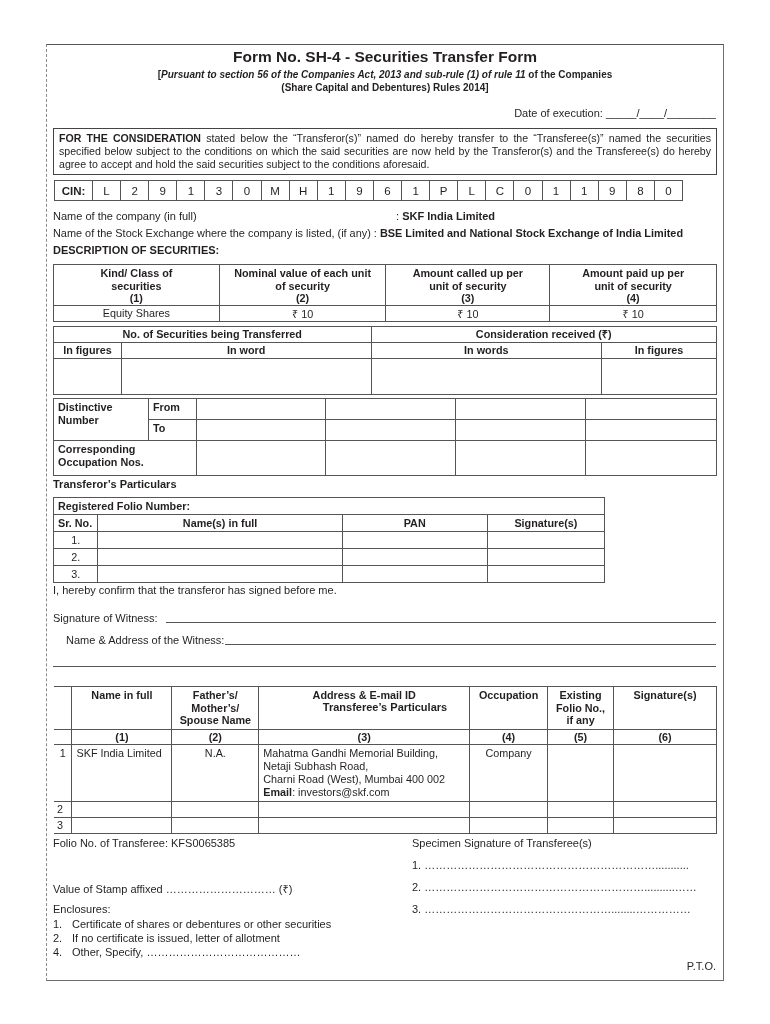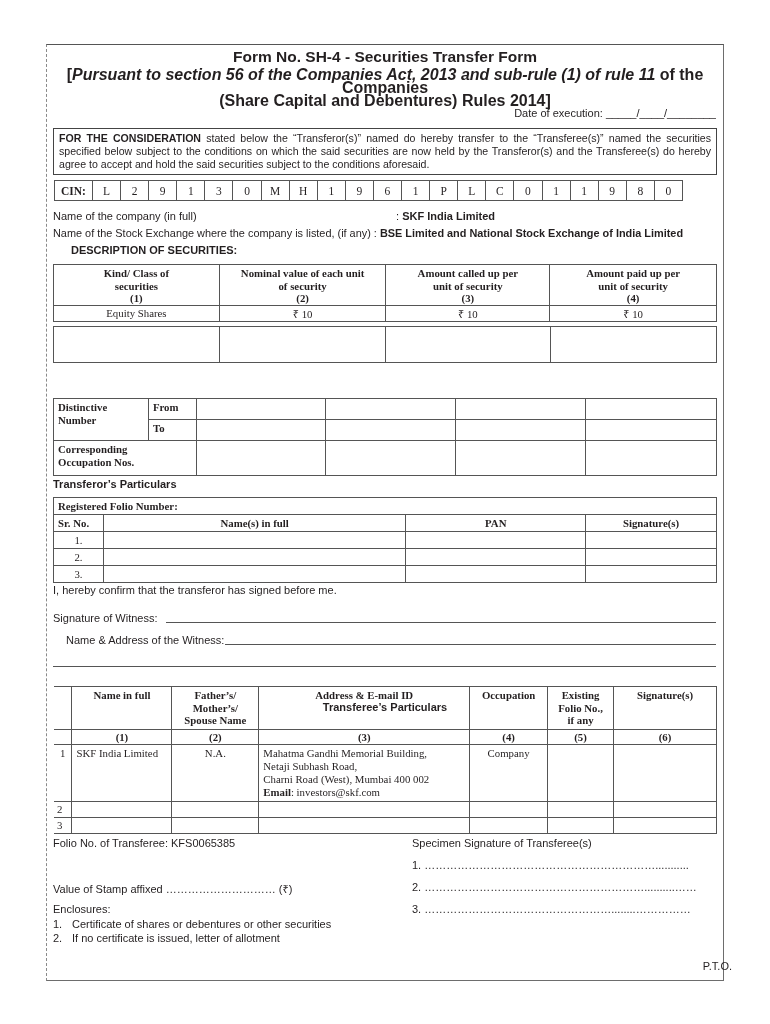--- a/index.html
+++ b/index.html
@@ -1,26 +1,26 @@
 <!DOCTYPE html>
 <html><head>
 <meta charset="utf-8">
 <style>
   * { box-sizing: border-box; margin: 0; padding: 0; }
   html, body { width: 770px; height: 1024px; background: #ffffff; overflow: hidden; }
   body { font-family: "Liberation Sans", sans-serif; color: #231f20; font-size: 11px; position: relative; }
   .abs { position: absolute; }
   .outer { left: 46px; top: 44px; width: 678px; height: 937px; border: 1px solid #6d6d6d; border-left: 1px dashed #8a8a8a; border-top: 1px solid #555; }
   .title { left: 46px; width: 678px; top: 48px; text-align: center; font-size: 15.5px; font-weight: bold; }
-  .subtitle { left: 46px; width: 678px; top: 68px; text-align: center; font-size: 16px; font-weight: bold; line-height: 13px; }
+  .subtitle { left: 46px; width: 678px; top: 68px; text-align: center; font-size: 10px; font-weight: bold; line-height: 13px; }
   .subtitle i { font-style: italic; }
   .date { right: 54px; top: 107px; font-size: 11px; }
   .consid { left: 53px; top: 128px; width: 664px; height: 47px; border: 1px solid #444; padding: 3px 5px; font-size: 10.6px; line-height: 13px; text-align: justify; }
   .consid b { font-weight: bold; }
-  table { border-collapse: collapse; position: absolute; font-family: Liberation Serif, serif; }
+  table { border-collapse: collapse; position: absolute; }
   td, th { border: 1px solid #555; font-size: 10.8px; vertical-align: top; }
   th { font-weight: bold; text-align: center; }
   .cin td { height: 20px; width: 28.1px; text-align: center; vertical-align: middle; font-size: 11.5px; padding: 0; }
   .cin td.lbl { width: 38px; font-weight: bold; }
   .line { font-size: 11px; }
   .bold { font-weight: bold; }
   .desc th { line-height: 12.5px; padding: 2px 2px 0 2px; }
   .desc td { text-align: center; vertical-align: middle; height: 15px; padding: 0; }
   .sec th { height: 16px; padding: 1px 2px; line-height: 13px; vertical-align: middle; }
   .dist td { font-weight: bold; padding: 2px 4px; line-height: 13px; }
@@ -72,41 +72,51 @@
     <td>9</td>
     <td>8</td>
     <td>0</td>
   </tr>
 </tbody>
   </table>
 
 <div class="abs line" style="left:53px; top:210px;">Name of the company (in full)</div>
 <div class="abs line" style="left:396px; top:210px;"><span>:</span> <b>SKF India Limited</b></div>
 <div class="abs line" style="left:53px; top:227px; font-size:10.9px;"><span>Name of the Stock Exchange where the company is listed, (if any) :</span> <b>BSE Limited and National Stock Exchange of India Limited</b></div>
-<div class="abs line bold" style="left:71px; top:244px;">DESCRIPTION OF SECURITIES:</div>
+<div class="abs line bold" style="left:53px; top:244px;">DESCRIPTION OF SECURITIES:</div>
 
 <table class="desc" style="left:53px; top:264px; width:664px;">
   <tbody>
       <tr>
     <th style="width:166px;"><span>Kind/ Class of</span><br><span>securities</span><br><span>(1)</span></th>
     <th style="width:167px;"><span>Nominal value of each unit</span><br><span>of security</span><br><span>(2)</span></th>
     <th style="width:164px;"><span>Amount called up per</span><br><span>unit of security</span><br><span>(3)</span></th>
     <th style="width:167px;"><span>Amount paid up per</span><br><span>unit of security</span><br><span>(4)</span></th>
   </tr>
   <tr>
     <td>Equity Shares</td>
     <td>₹ 10</td>
     <td>₹ 10</td>
     <td>₹ 10</td>
   </tr>
 </tbody>
   </table>
 
 <table class="sec" style="left:53px; top:326px; width:664px;">
   <tbody>
+      <tr>
+    <th colspan="2">No. of Securities being Transferred</th>
+    <th colspan="2">Consideration received (₹)</th>
+  </tr>
+  <tr>
+    <th style="width:68px;">In figures</th>
+    <th style="width:250px;">In word</th>
+    <th style="width:231px;">In words</th>
+    <th style="width:115px;">In figures</th>
+  </tr>
   <tr>
     <td style="height:36px;"></td>
     <td></td>
     <td></td>
     <td></td>
   </tr>
 </tbody>
   </table>
 
 <table class="dist" style="left:53px; top:398px; width:664px;">
@@ -131,21 +141,21 @@
     <td></td>
     <td></td>
     <td></td>
     <td></td>
   </tr>
 </tbody>
   </table>
 
 <div class="abs line bold" style="left:53px; top:478px;">Transferor’s Particulars</div>
 
-<table class="tfr" style="left:53px; top:497px; width:664px;">
+<table class="tfr" style="left:53px; top:497px; width:552px;">
   <tbody>
       <tr>
     <td colspan="4" class="bold">Registered Folio Number:</td>
   </tr>
   <tr>
     <th style="width:50px; text-align:left;">Sr. No.</th>
     <th style="width:303px;">Name(s) in full</th>
     <th style="width:180px;">PAN</th>
     <th style="width:131px;">Signature(s)</th>
   </tr>
@@ -233,14 +243,15 @@
 <div class="abs line" style="left:412px; top:837px;">Specimen Signature of Transferee(s)</div>
 <div class="abs line" style="left:412px; top:859px;">1. ………………………………………………………...........</div>
 <div class="abs line" style="left:53px; top:881px;">Value of Stamp affixed ………………………… (₹)</div>
 <div class="abs line" style="left:412px; top:881px;">2. ……………………………………………………..........……</div>
 <div class="abs line" style="left:53px; top:903px;">Enclosures:</div>
 <div class="abs line" style="left:412px; top:903px;">3. ……………………………………………........……………</div>
 
 <div class="abs enc" style="left:53px; top:917px;">
   <div><span class="n">1.</span><span>Certificate of shares or debentures or other securities</span></div>
   <div><span class="n">2.</span><span>If no certificate is issued, letter of allotment</span></div>
+  <div><span class="n">4.</span><span>Other, Specify, ……………………………………</span></div>
 </div>
-<div class="abs line" style="right:38px; top:960px;">P.T.O.</div>
+<div class="abs line" style="right:54px; top:960px;">P.T.O.</div>
 
 </body></html>

